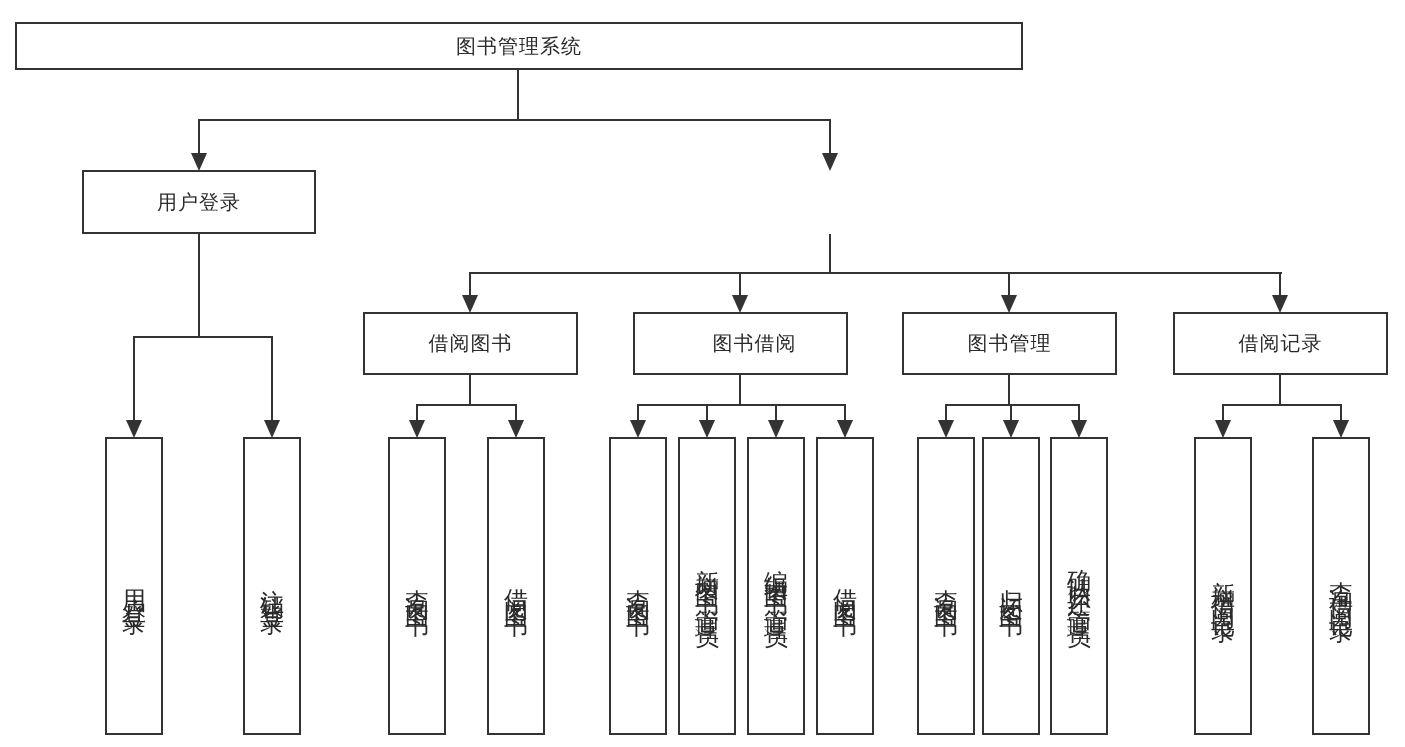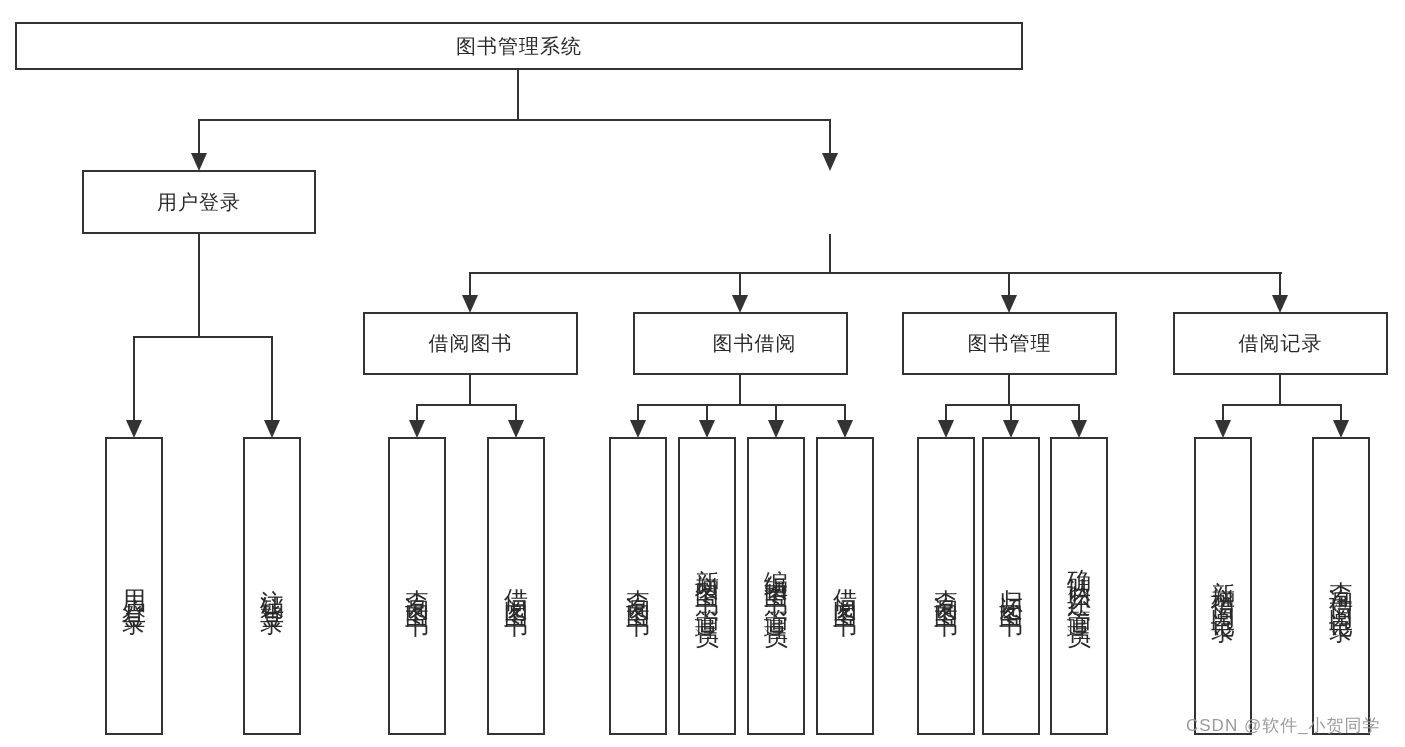--- a/index.html
+++ b/index.html
@@ -150,15 +150,14 @@
   <div class="ar" style="left:1003px;top:420px;"></div>
   <div class="ar" style="left:1071px;top:420px;"></div>
 
   <div class="vl" style="left:1279px;top:375px;height:31px;"></div>
   <div class="hl" style="left:1222px;top:404px;width:120px;"></div>
   <div class="vl" style="left:1222px;top:404px;height:18px;"></div>
   <div class="vl" style="left:1340px;top:404px;height:18px;"></div>
   <div class="ar" style="left:1215px;top:420px;"></div>
   <div class="ar" style="left:1333px;top:420px;"></div>
 
-  <div class="watermark">CSDN @软件_小贺同学</div>
 
 </div>
 
 </body></html>

